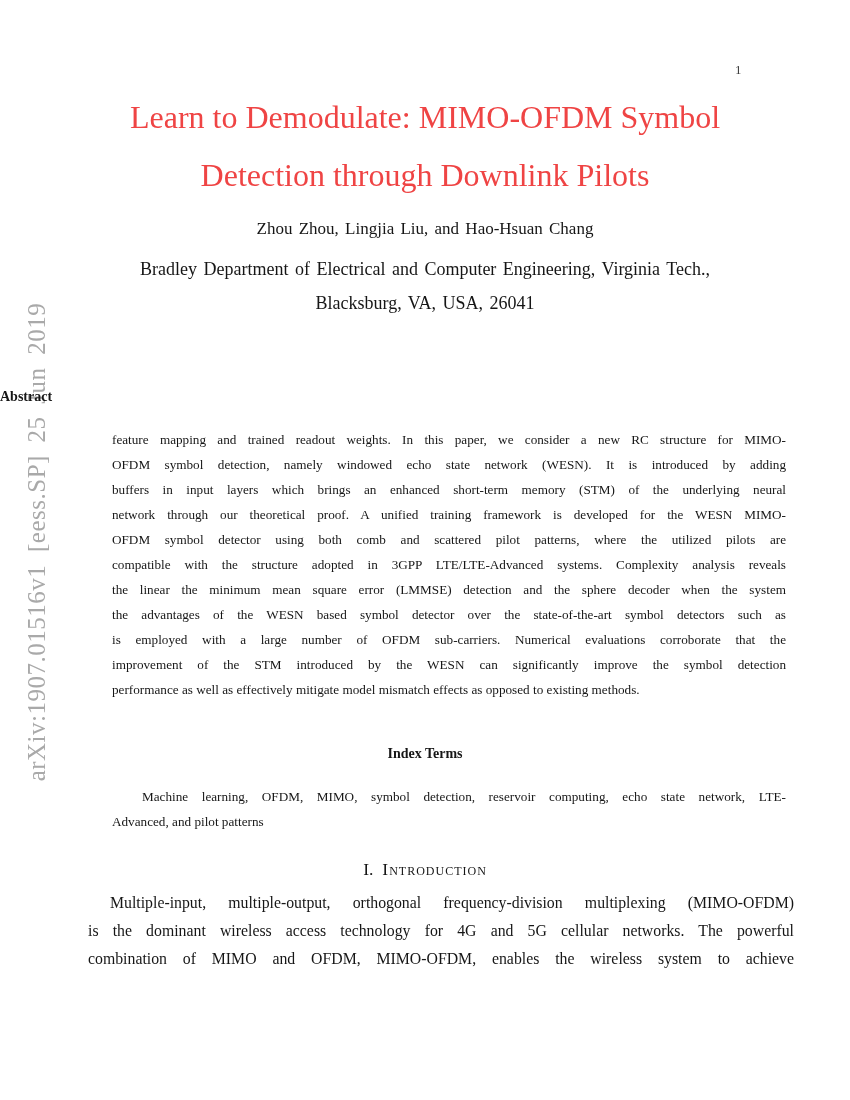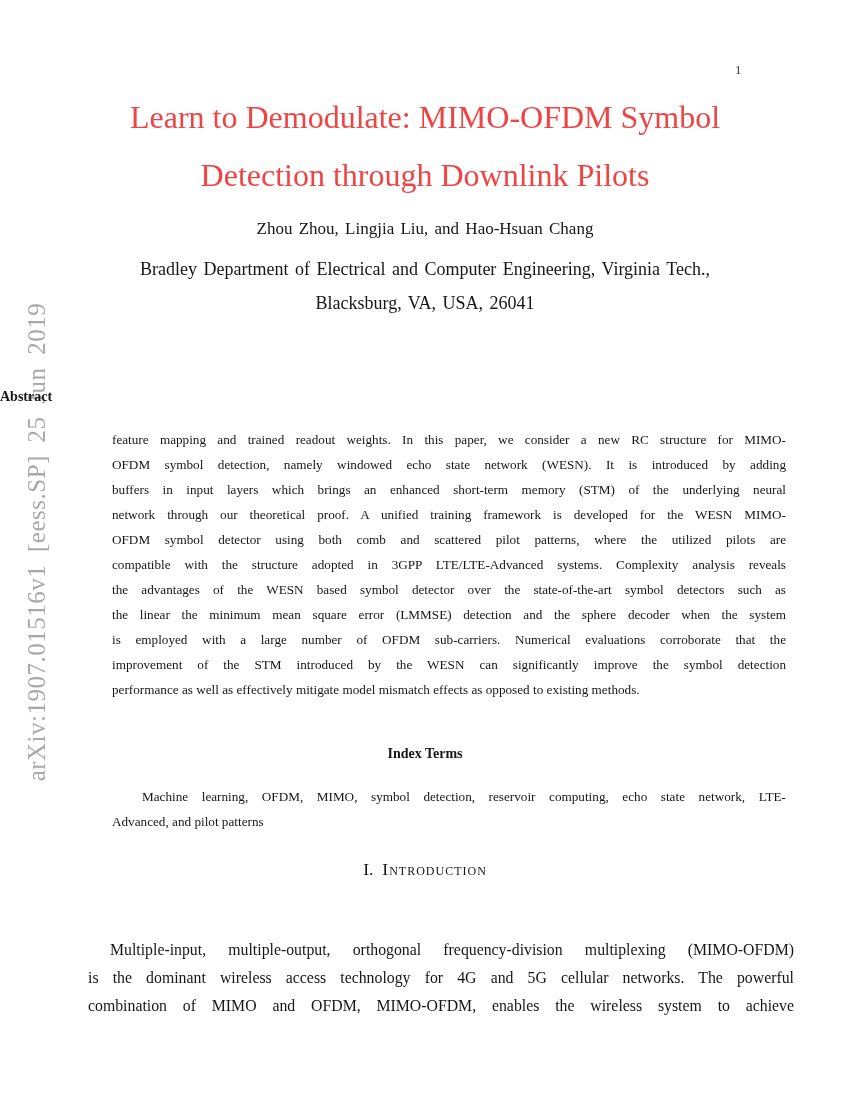--- a/index.html
+++ b/index.html
@@ -105,21 +105,21 @@
     text-align: center;
     font-size: 17.5px;
   }
   .section-heading .sec-num { margin-right: 9px; }
   .section-heading .sc {
     font-variant: small-caps;
     letter-spacing: 1px;
   }
   .intro-body {
     position: absolute;
-    top: 936px;
+    top: 889px;
     left: 88px;
     width: 706px;
     font-size: 15.8px;
   }
   .intro-body .ln {
     height: 28px;
     line-height: 28px;
     overflow: hidden;
   }
   .ln {
@@ -153,22 +153,22 @@
 
 <div class="abstract-heading">Abstract</div>
 
 <div class="abstract-body">
   <div class="ln">feature mapping and trained readout weights. In this paper, we consider a new RC structure for MIMO-</div>
   <div class="ln">OFDM symbol detection, namely windowed echo state network (WESN). It is introduced by adding</div>
   <div class="ln">buffers in input layers which brings an enhanced short-term memory (STM) of the underlying neural</div>
   <div class="ln">network through our theoretical proof. A unified training framework is developed for the WESN MIMO-</div>
   <div class="ln">OFDM symbol detector using both comb and scattered pilot patterns, where the utilized pilots are</div>
   <div class="ln">compatible with the structure adopted in 3GPP LTE/LTE-Advanced systems. Complexity analysis reveals</div>
+  <div class="ln">the linear the minimum mean square error (LMMSE) detection and the sphere decoder when the system</div>
   <div class="ln">the advantages of the WESN based symbol detector over the state-of-the-art symbol detectors such as</div>
-  <div class="ln">the linear the minimum mean square error (LMMSE) detection and the sphere decoder when the system</div>
   <div class="ln">is employed with a large number of OFDM sub-carriers. Numerical evaluations corroborate that the</div>
   <div class="ln">improvement of the STM introduced by the WESN can significantly improve the symbol detection</div>
   <div class="ln lastline">performance as well as effectively mitigate model mismatch effects as opposed to existing methods.</div>
 </div>
 
 <div class="index-heading">Index Terms</div>
 
 <div class="index-body">
   <div class="ln indent">Machine learning, OFDM, MIMO, symbol detection, reservoir computing, echo state network, LTE-</div>
   <div class="ln lastline">Advanced, and pilot patterns</div>

